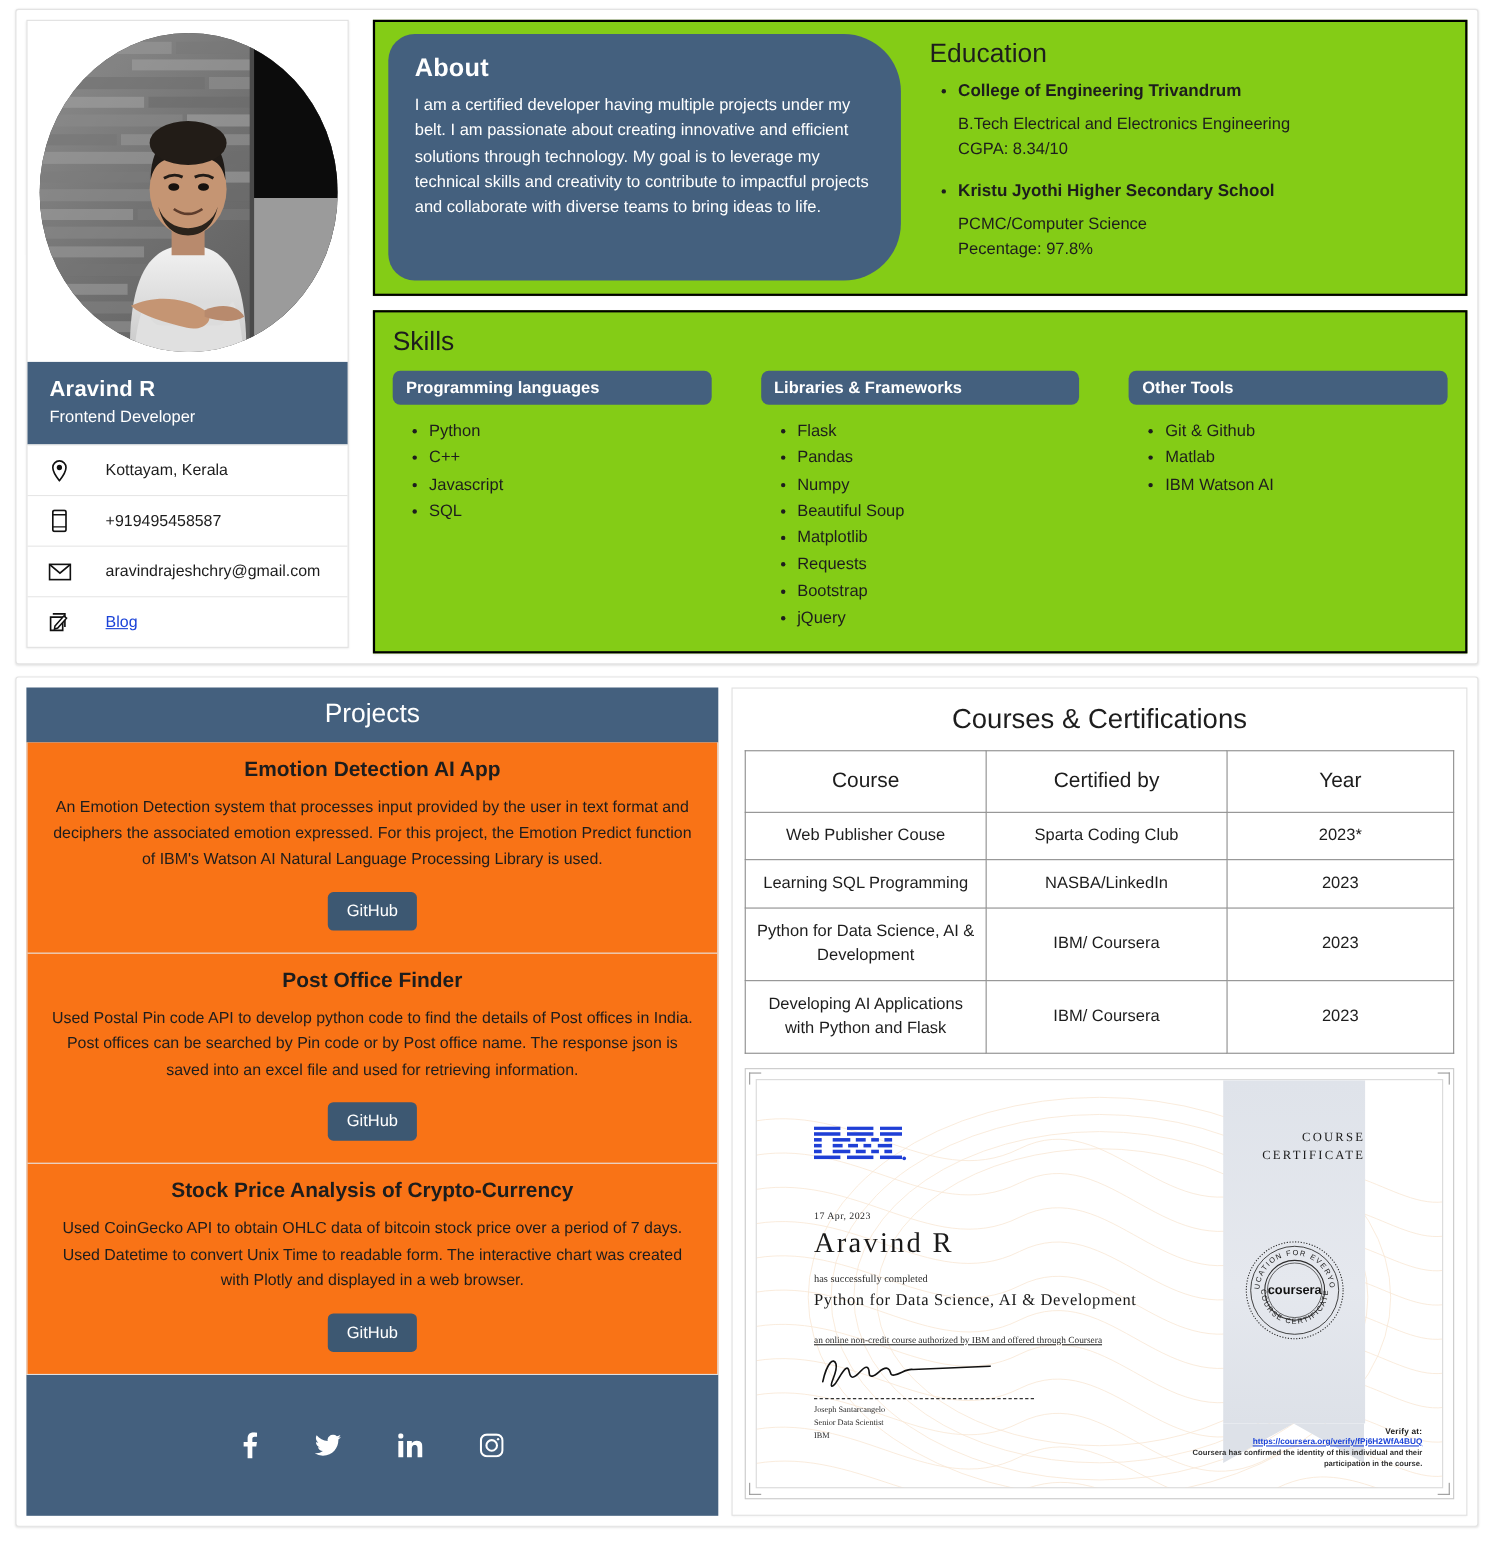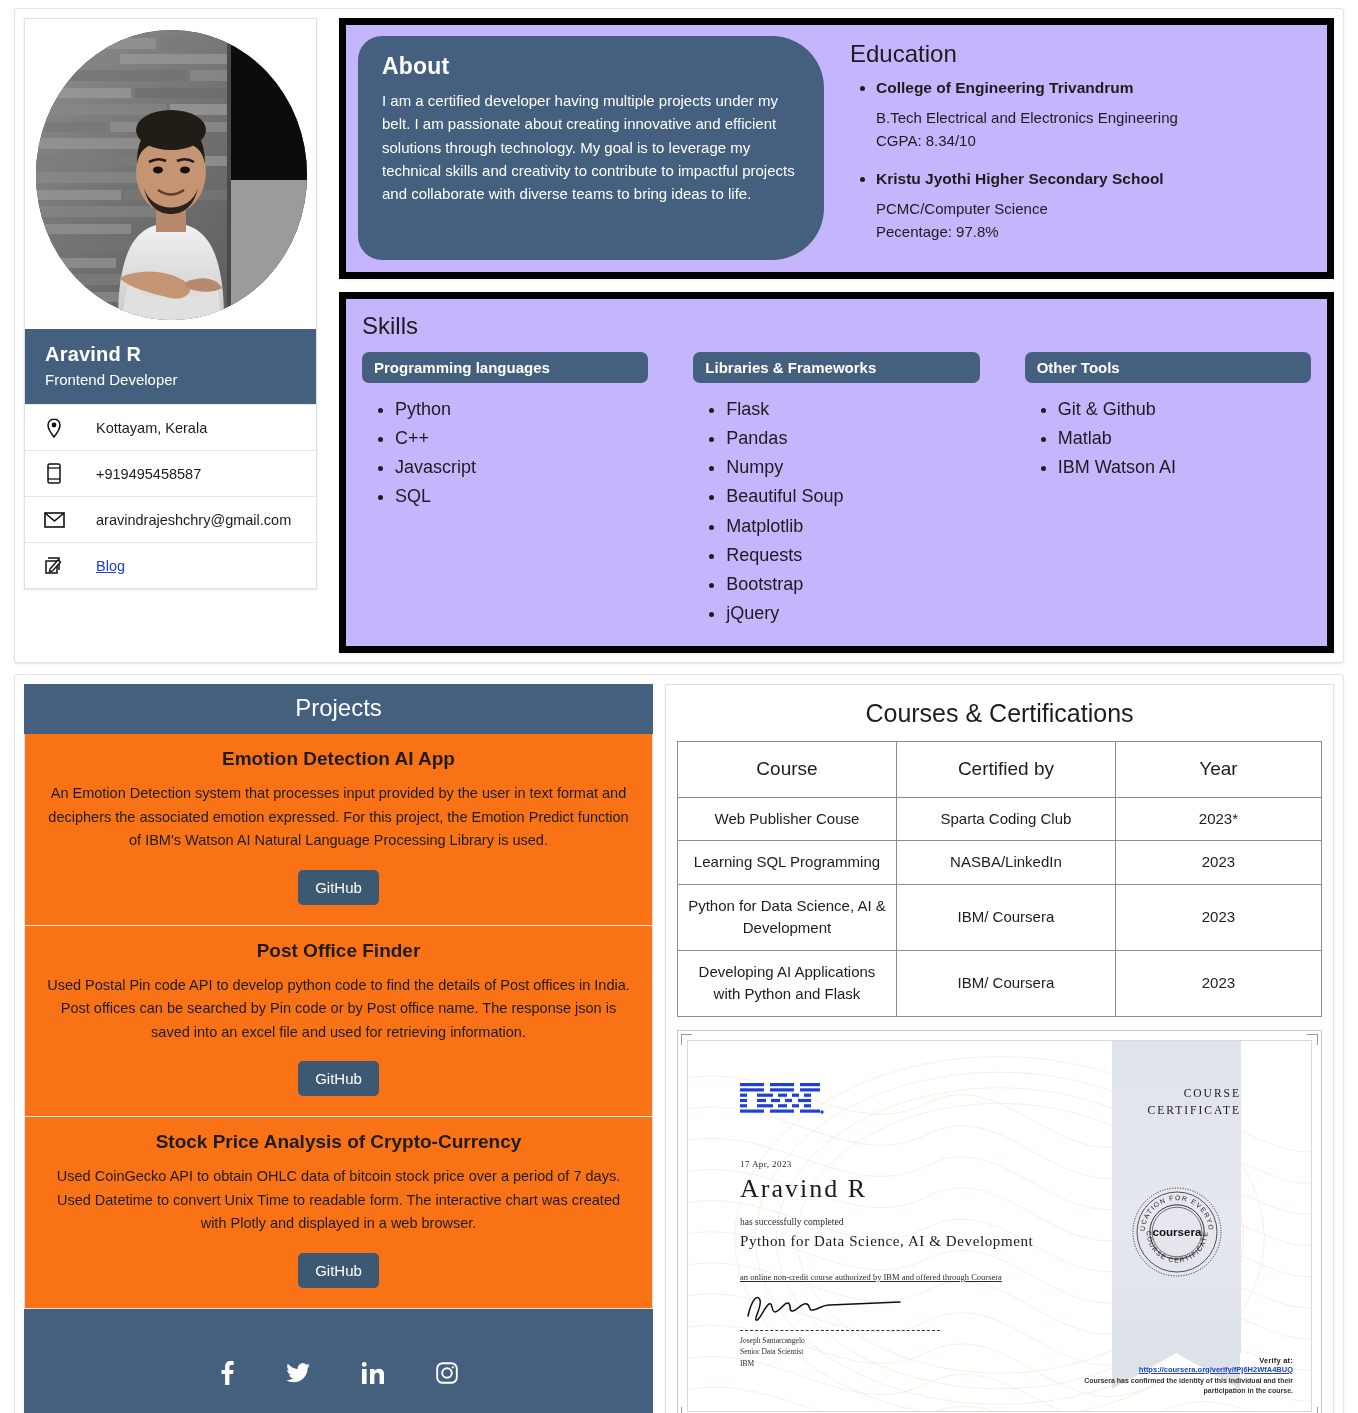--- a/index.html
+++ b/index.html
@@ -50,21 +50,21 @@
     font-size: 14.5px; color: #1d1d1d; min-height: 46px;
   }
   .contact-row:first-of-type { border-top: none; }
   .contact-icon { width: 22px; flex: 0 0 22px; display: flex; justify-content: center; color: #111; }
   .contact-row a { color: #1a42d8; text-decoration: underline; font-size: 14.5px; }
 
   
   .top-right { flex: 1; display: flex; flex-direction: column; gap: 13px; }
 
   .panel {
-    border: 7px solid #000000; background: #c4b5fd;
+    border: 2px solid #000000; background: #84cc16;
     box-shadow: 0 1px 2px rgba(0,0,0,.08);
   }
 
   .about-edu { display: flex; padding: 11px 12px 12px 12px; gap: 8px; }
   .about-box {
     background: #44607e; color: #fff;
     border-radius: 24px 24px 24px 24px;
     padding: 17px 24px 20px 24px;
     width: 466px; flex: 0 0 466px;
     border-top-right-radius: 52px;
@@ -85,21 +85,21 @@
   .skills h2 { font-size: 24px; font-weight: 400; margin-bottom: 12px; }
   .skills-cols { display: flex; gap: 45px; }
   .skill-col { flex: 1; }
   .skill-head {
     background: #44607e; color: #fff;
     font-size: 15px; font-weight: bold;
     padding: 7px 12px; border-radius: 7px;
     display: inline-block; min-width: 100%;
   }
   .skill-list { list-style: disc; padding-left: 33px; margin-top: 12px; }
-  .skill-list li { font-size: 18px; line-height: 1.62; }
+  .skill-list li { font-size: 15px; line-height: 1.62; }
 
   
   .bottom-row { display: flex; gap: 12px; align-items: stretch; }
 
   .projects-col { width: 629px; flex: 0 0 629px; display: flex; flex-direction: column; }
   .projects-head {
     background: #44607e; color: #fff; text-align: center;
     font-size: 24px; padding: 10px 0 12px 0;
   }
   .projects-body { border: 1px solid #e0e0e0; border-top: none; background: #f97316; }

